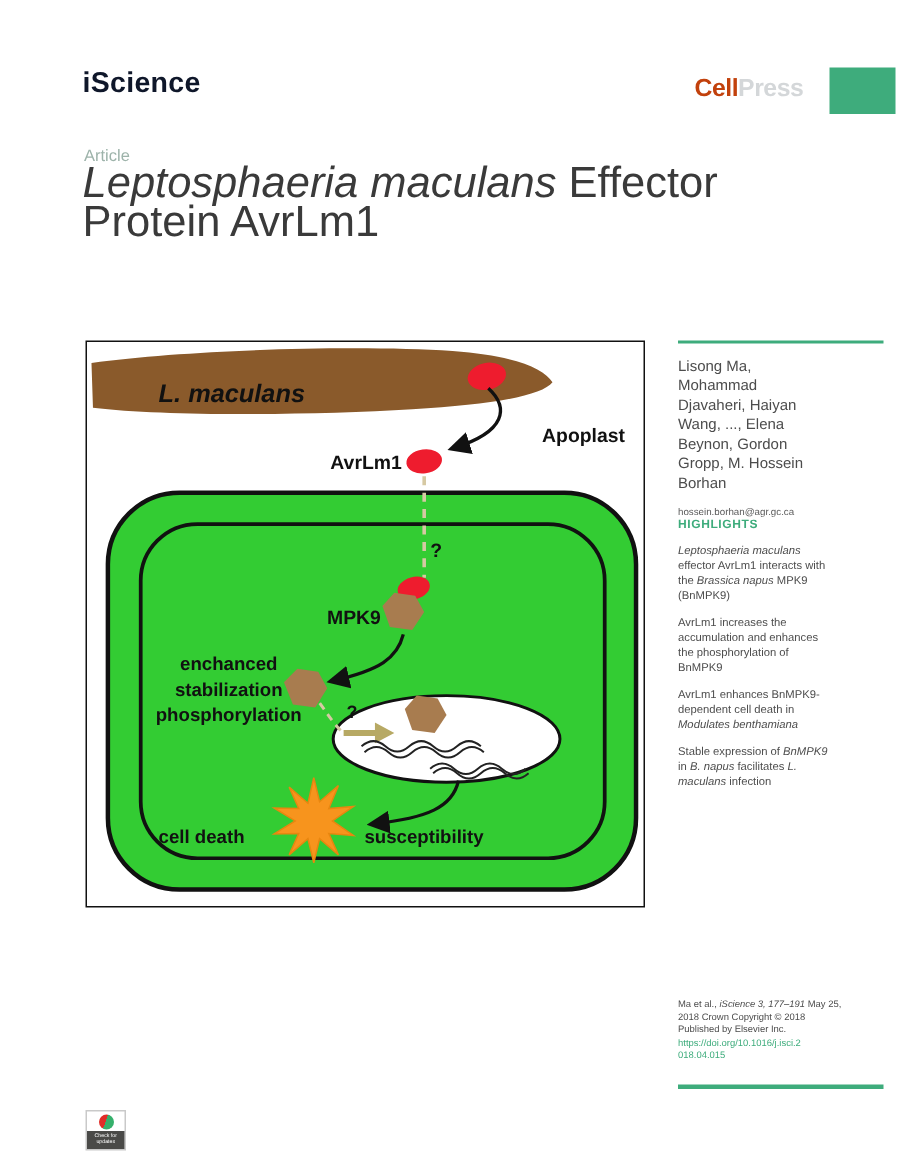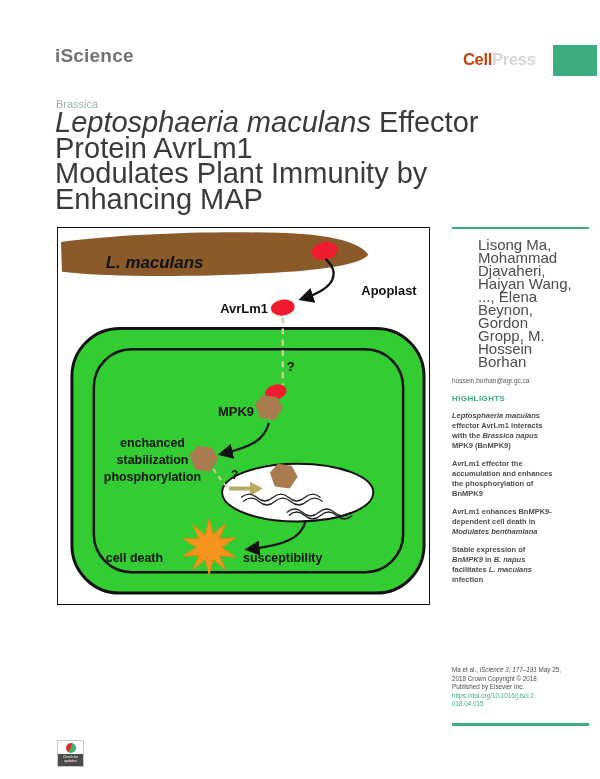--- a/index.html
+++ b/index.html
@@ -1,61 +1,61 @@
 <!DOCTYPE html>
 <html><head>
 <meta charset="utf-8">
 <style>
   html,body { margin:0; padding:0; background:#fff; }
   .page {
     position:relative; width:600px; height:779px; background:#ffffff;
     font-family:"Liberation Sans", sans-serif; overflow:hidden;
   }
   
-  .journal-logo { position:absolute; left:55px; top:45px; font-size:19px; font-weight:bold; color:#737373; letter-spacing:0.2px; }
+  .journal-logo { position:absolute; left:55px; top:45px; font-size:19px; font-weight:bold; color:#0f172a; letter-spacing:0.2px; }
   .publisher { position:absolute; left:463px; top:50px; font-size:16.5px; font-weight:bold; letter-spacing:-0.3px; }
   .pub-bold { color:#c2410c; }
   .pub-light { color:#d4d7d9;text-align:center; }
   .green-box { position:absolute; left:553px; top:45px; width:44px; height:31px; background:#3eac7c; }
   
   .kicker { position:absolute; left:56px; top:98px; font-size:11px; color:#9db3aa; }
   .title { position:absolute; left:55px; top:110px; margin:0; font-size:29px; line-height:25.5px; font-weight:normal; color:#3a3a3a; width:500px; }
   .title .it { font-style:italic; }
   
   .figure { position:absolute; left:57px; top:227px; width:373px; height:378px; border:1.5px solid #111; box-sizing:border-box; background:#fff; }
   .figure svg { display:block; width:100%; height:100%; }
   .figure text { font-family:"Liberation Sans", sans-serif; font-weight:bold; fill:#111; }
   
   .sidebar { position:absolute; left:452px; top:227px; width:137px; }
   .rule-top { height:2px; background:#3eac7c; margin-bottom:9px; }
-  .authors { font-size:15px; line-height:13px; color:#4c4c4c; width:96px;margin-left:26px; }
+  .authors { font-size:10px; line-height:13px; color:#4c4c4c; width:96px; }
   .email { display:block; margin-top:9px; font-size:6.5px; color:#5a5a5a; text-decoration:none; }
-  .hl-title { margin-top:10px; font-size:8px; font-weight:bold; color:#3eac7c; letter-spacing:0.4px; }
-  .hl { margin:8px 0 0 0; font-size:7.5px; line-height:10px; color:#4c4c4c; width:104px;font-weight:bold; }
+  .hl-title { font-size:8px; font-weight:bold; color:#3eac7c; letter-spacing:0.4px; }
+  .hl { margin:8px 0 0 0; font-size:7.5px; line-height:10px; color:#4c4c4c; width:104px; }
   .hl i { font-style:italic; }
   .citation { position:absolute; left:452px; top:666px; width:112px; font-size:6.3px; line-height:8.6px; color:#4c4c4c; }
   .doi { display:block; color:#3eac7c; text-decoration:none; word-break:break-all; width:84px; }
   .rule-bottom { position:absolute; left:452px; top:723px; width:137px; height:3px; background:#3eac7c; }
   
   .crossmark { position:absolute; left:57px; top:740px; width:27px; height:27px; border:1px solid #c9c9c9; background:#fff; box-sizing:border-box; display:flex; flex-direction:column; align-items:center; cursor:pointer; }
   .cm-circle { margin-top:2px; width:10px; height:10px; border-radius:50%; background:linear-gradient(110deg,#e02d28 45%,#35b06b 45%); }
   .cm-label { margin-top:1px; width:100%; flex:1; background:#4a4a48; color:#fff; font-size:3.5px; line-height:4px; text-align:center; padding-top:1px; box-sizing:border-box; overflow:hidden; }
 </style>
 </head>
 <body>
 
 <div class="page">
 
   <div class="journal-logo">iScience</div>
   <div class="publisher"><span class="pub-bold">Cell</span><span class="pub-light">Press</span></div>
   <div class="green-box"></div>
 
-  <div class="kicker">Brassica</div>
+  <div class="kicker">Article</div>
   <h1 class="title"><span class="it">Leptosphaeria maculans</span><span> Effector Protein AvrLm1</span><br>
-    <span>Modulates Plant Immunity by Enhancing MAP</span><br>
+    <br>
   </h1>
 
   <div class="figure">
     <svg viewBox="0 0 373 378" preserveAspectRatio="none">
       <defs>
         <marker id="arrow" viewBox="0 0 10 10" refX="7" refY="5" markerWidth="7" markerHeight="7" orient="auto-start-reverse">
           <path d="M0,0 L10,5 L0,10 z" fill="#111"></path>
         </marker>
       </defs>
 
@@ -107,21 +107,21 @@
       <text x="186" y="336" font-size="12.5">susceptibility</text>
     </svg>
   </div>
 
   <aside class="sidebar">
     <div class="rule-top"></div>
     <div class="authors">Lisong Ma, Mohammad Djavaheri, Haiyan Wang, ..., Elena Beynon, Gordon Gropp, M. Hossein Borhan</div>
     <a class="email" href="#">hossein.borhan@agr.gc.ca</a>
     <div class="hl-title">HIGHLIGHTS</div>
     <p class="hl"><i>Leptosphaeria maculans</i><span> effector AvrLm1 interacts with the </span><i>Brassica napus</i><span> MPK9 (BnMPK9)</span></p>
-    <p class="hl"><span>AvrLm1 effector the accumulation and enhances the phosphorylation of BnMPK9</span></p>
+    <p class="hl"><span>AvrLm1 increases the accumulation and enhances the phosphorylation of BnMPK9</span></p>
     <p class="hl"><span>AvrLm1 enhances BnMPK9-dependent cell death in </span><i>Modulates benthamiana</i></p>
     <p class="hl"><span>Stable expression of </span><i>BnMPK9</i><span> in </span><i>B. napus</i><span> facilitates </span><i>L. maculans</i><span> infection</span></p>
   </aside>
 
   <div class="citation"><span>Ma et al., </span><i>iScience 3, 177–191</i><span> May 25, 2018 Crown Copyright © 2018 Published by Elsevier Inc.</span>
     <a class="doi" href="#">https://doi.org/10.1016/j.isci.2018.04.015</a>
   </div>
   <div class="rule-bottom"></div>
 
   <div class="crossmark">

